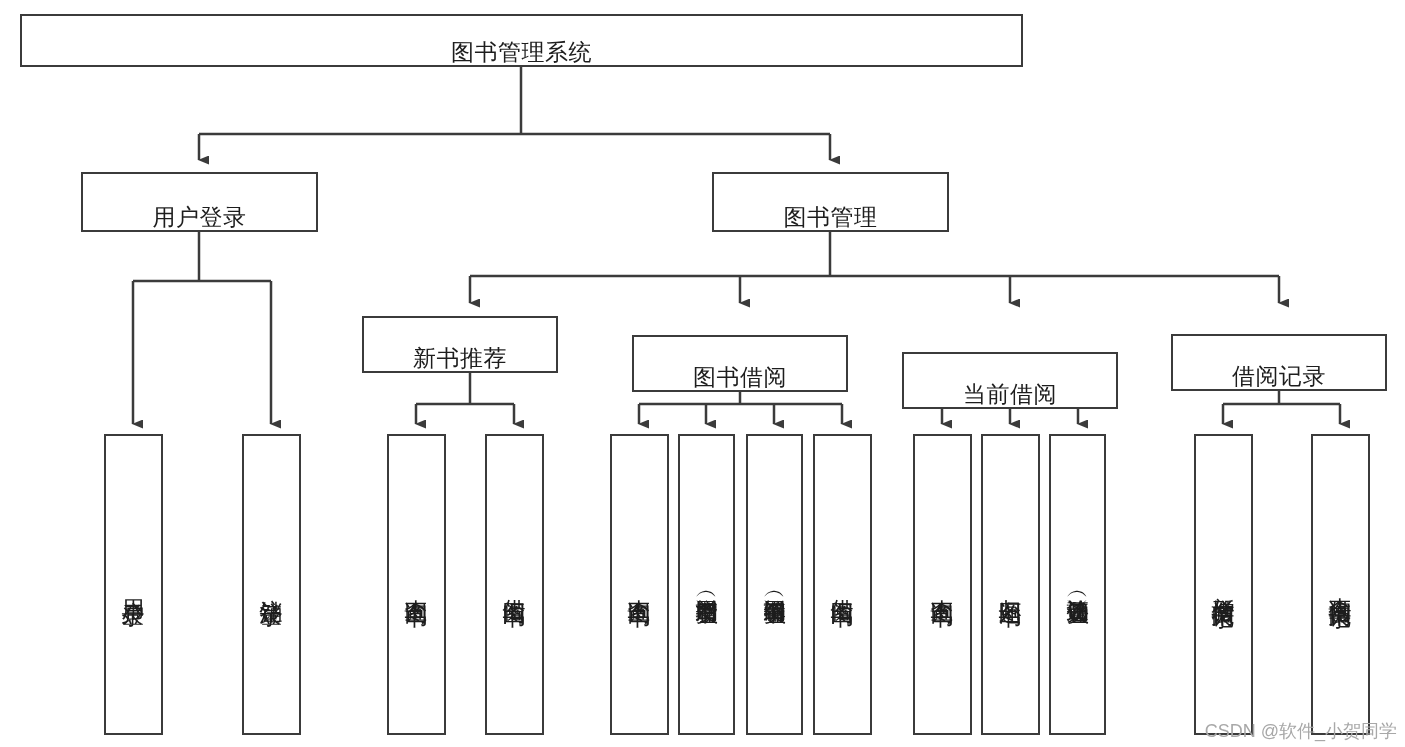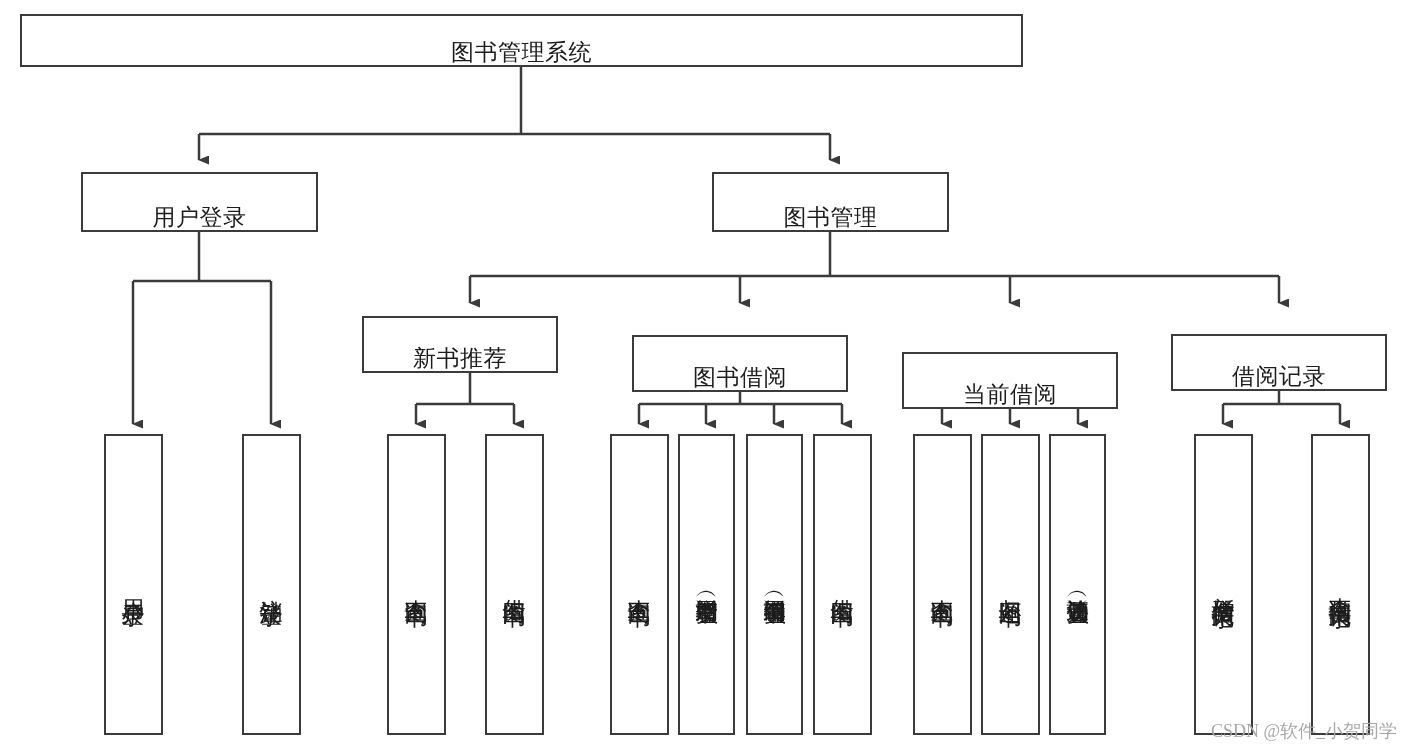--- a/index.html
+++ b/index.html
@@ -70,21 +70,21 @@
     line-height: 1.12;
   }
   #watermark {
     position: absolute;
     right: 8px;
     bottom: 4px;
     font-size: 18px;
     color: #a8a8a8;
     z-index: 5;
     white-space: nowrap;
-    font-family: Liberation Serif, serif;
+    font-family: Liberation Sans, sans-serif;
   }
 </style>
 </head>
 <body>
 
 <div id="canvas">
 
   <svg id="connectors" viewBox="0 0 1405 747" xmlns="http://www.w3.org/2000/svg">
     <defs>
       <marker id="arrow" markerWidth="9" markerHeight="11" refX="4.5" refY="10" orient="auto" markerUnits="userSpaceOnUse">

